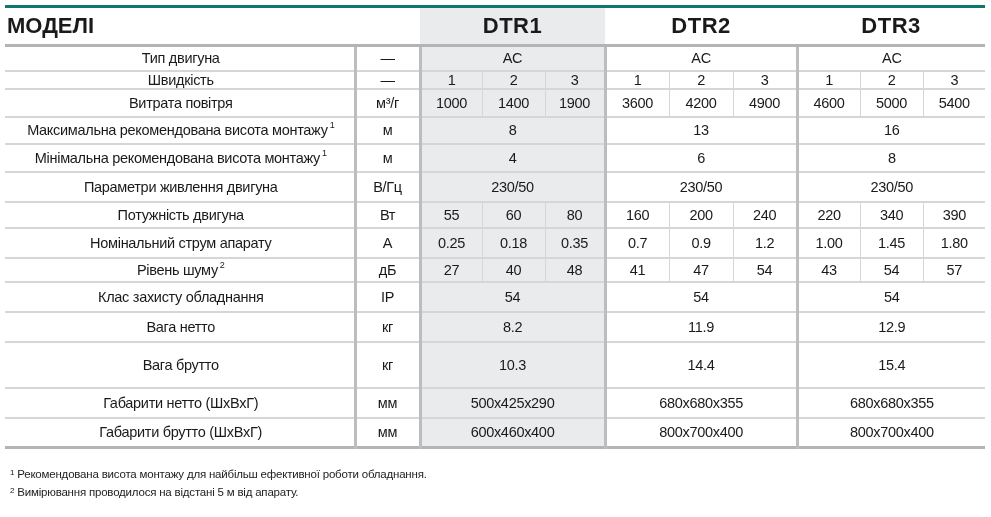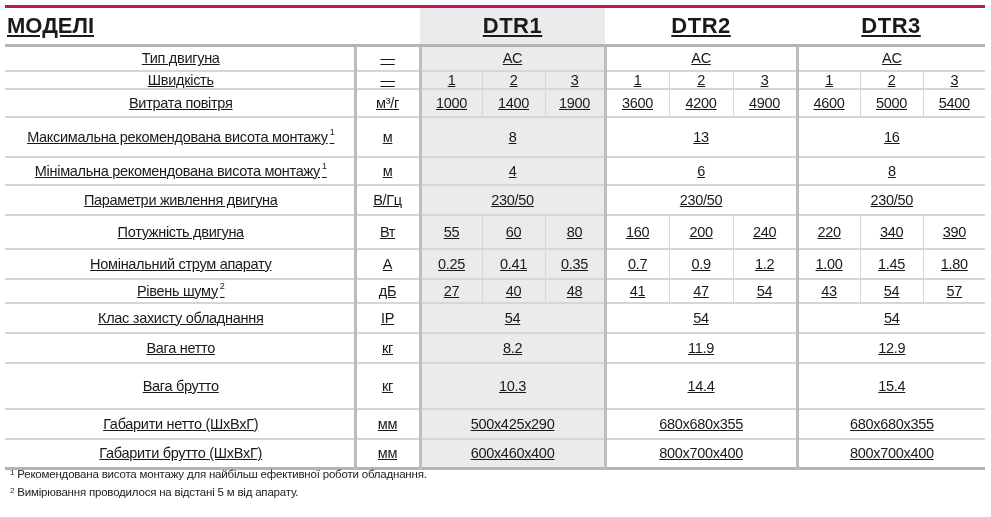--- a/index.html
+++ b/index.html
@@ -1,20 +1,20 @@
 <!DOCTYPE html>
 <html><head>
 <meta charset="utf-8">
 <style>
   html, body { margin: 0; padding: 0; background: #ffffff; }
   body { width: 991px; height: 517px; position: relative; overflow: hidden;
          font-family: "Liberation Sans", "DejaVu Sans", sans-serif; color: #1a1a1a; }
   .spec-table { position: absolute; left: 5px; top: 5px; width: 980px;
                 border-collapse: collapse; table-layout: fixed;
-                border-top: 3px solid #be185d; border-bottom: 3px solid #b4b4b4; text-decoration: underline; }
+                border-top: 3px solid #0f766e; border-bottom: 3px solid #b4b4b4; }
   .spec-table td, .spec-table th { padding: 0; font-weight: normal; font-size: 14.5px;
                 letter-spacing: -0.3px; white-space: nowrap; overflow: hidden; }
   .hdr th { height: 36px; border-bottom: 3px solid #b4b4b4; font-weight: bold;
             font-size: 22px; letter-spacing: 0.5px; vertical-align: middle; }
   .hdr th.title { text-align: left; padding-left: 2px; font-size: 22px; letter-spacing: 0; }
   .hdr th.model { text-align: center; }
   .shade { background: #eaebed; }
   .spec-table tr.r td { border-bottom: 2px solid #d6d6d6; text-align: center; vertical-align: middle; }
   .spec-table tr.r:last-child td { border-bottom: none; }
   td.label { text-align: left; padding-left: 3px !important;
@@ -80,59 +80,59 @@
         <td class="shade sub">1000</td>
         <td class="shade sub">1400</td>
         <td class="shade grp-end">1900</td>
         <td class="sub">3600</td>
         <td class="sub">4200</td>
         <td class="grp-end">4900</td>
         <td class="sub">4600</td>
         <td class="sub">5000</td>
         <td class="last">5400</td>
       </tr>
-      <tr class="r" style="height: 40px; margin-left: 8px;">
+      <tr class="r" style="height: 27px; margin-left: 8px;">
         <td class="label"><span>Максимальна рекомендована висота монтажу</span><sup>1</sup></td>
         <td class="unit">м</td>
         <td colspan="3" class="shade grp-end">8</td>
         <td colspan="3" class="grp-end">13</td>
         <td colspan="3" class="last">16</td>
       </tr>
       <tr class="r" style="height: 28px;">
         <td class="label"><span>Мінімальна рекомендована висота монтажу</span><sup>1</sup></td>
         <td class="unit">м</td>
         <td colspan="3" class="shade grp-end">4</td>
         <td colspan="3" class="grp-end">6</td>
         <td colspan="3" class="last">8</td>
       </tr>
       <tr class="r" style="height: 30px;">
         <td class="label"><span>Параметри живлення двигуна</span></td>
         <td class="unit">В/Гц</td>
         <td colspan="3" class="shade grp-end">230/50</td>
         <td colspan="3" class="grp-end">230/50</td>
         <td colspan="3" class="last">230/50</td>
       </tr>
-      <tr class="r" style="height: 34px;">
+      <tr class="r" style="height: 26px;">
         <td class="label"><span>Потужність двигуна</span></td>
         <td class="unit">Вт</td>
         <td class="shade sub">55</td>
         <td class="shade sub">60</td>
         <td class="shade grp-end">80</td>
         <td class="sub">160</td>
         <td class="sub">200</td>
         <td class="grp-end">240</td>
         <td class="sub">220</td>
         <td class="sub">340</td>
         <td class="last">390</td>
       </tr>
       <tr class="r" style="height: 30px;">
         <td class="label"><span>Номінальний струм апарату</span></td>
         <td class="unit">А</td>
         <td class="shade sub">0.25</td>
-        <td class="shade sub">0.41</td>
+        <td class="shade sub">0.18</td>
         <td class="shade grp-end">0.35</td>
         <td class="sub">0.7</td>
         <td class="sub">0.9</td>
         <td class="grp-end">1.2</td>
         <td class="sub">1.00</td>
         <td class="sub">1.45</td>
         <td class="last">1.80</td>
       </tr>
       <tr class="r" style="height: 24px;">
         <td class="label"><span>Рівень шуму</span><sup>2</sup></td>

